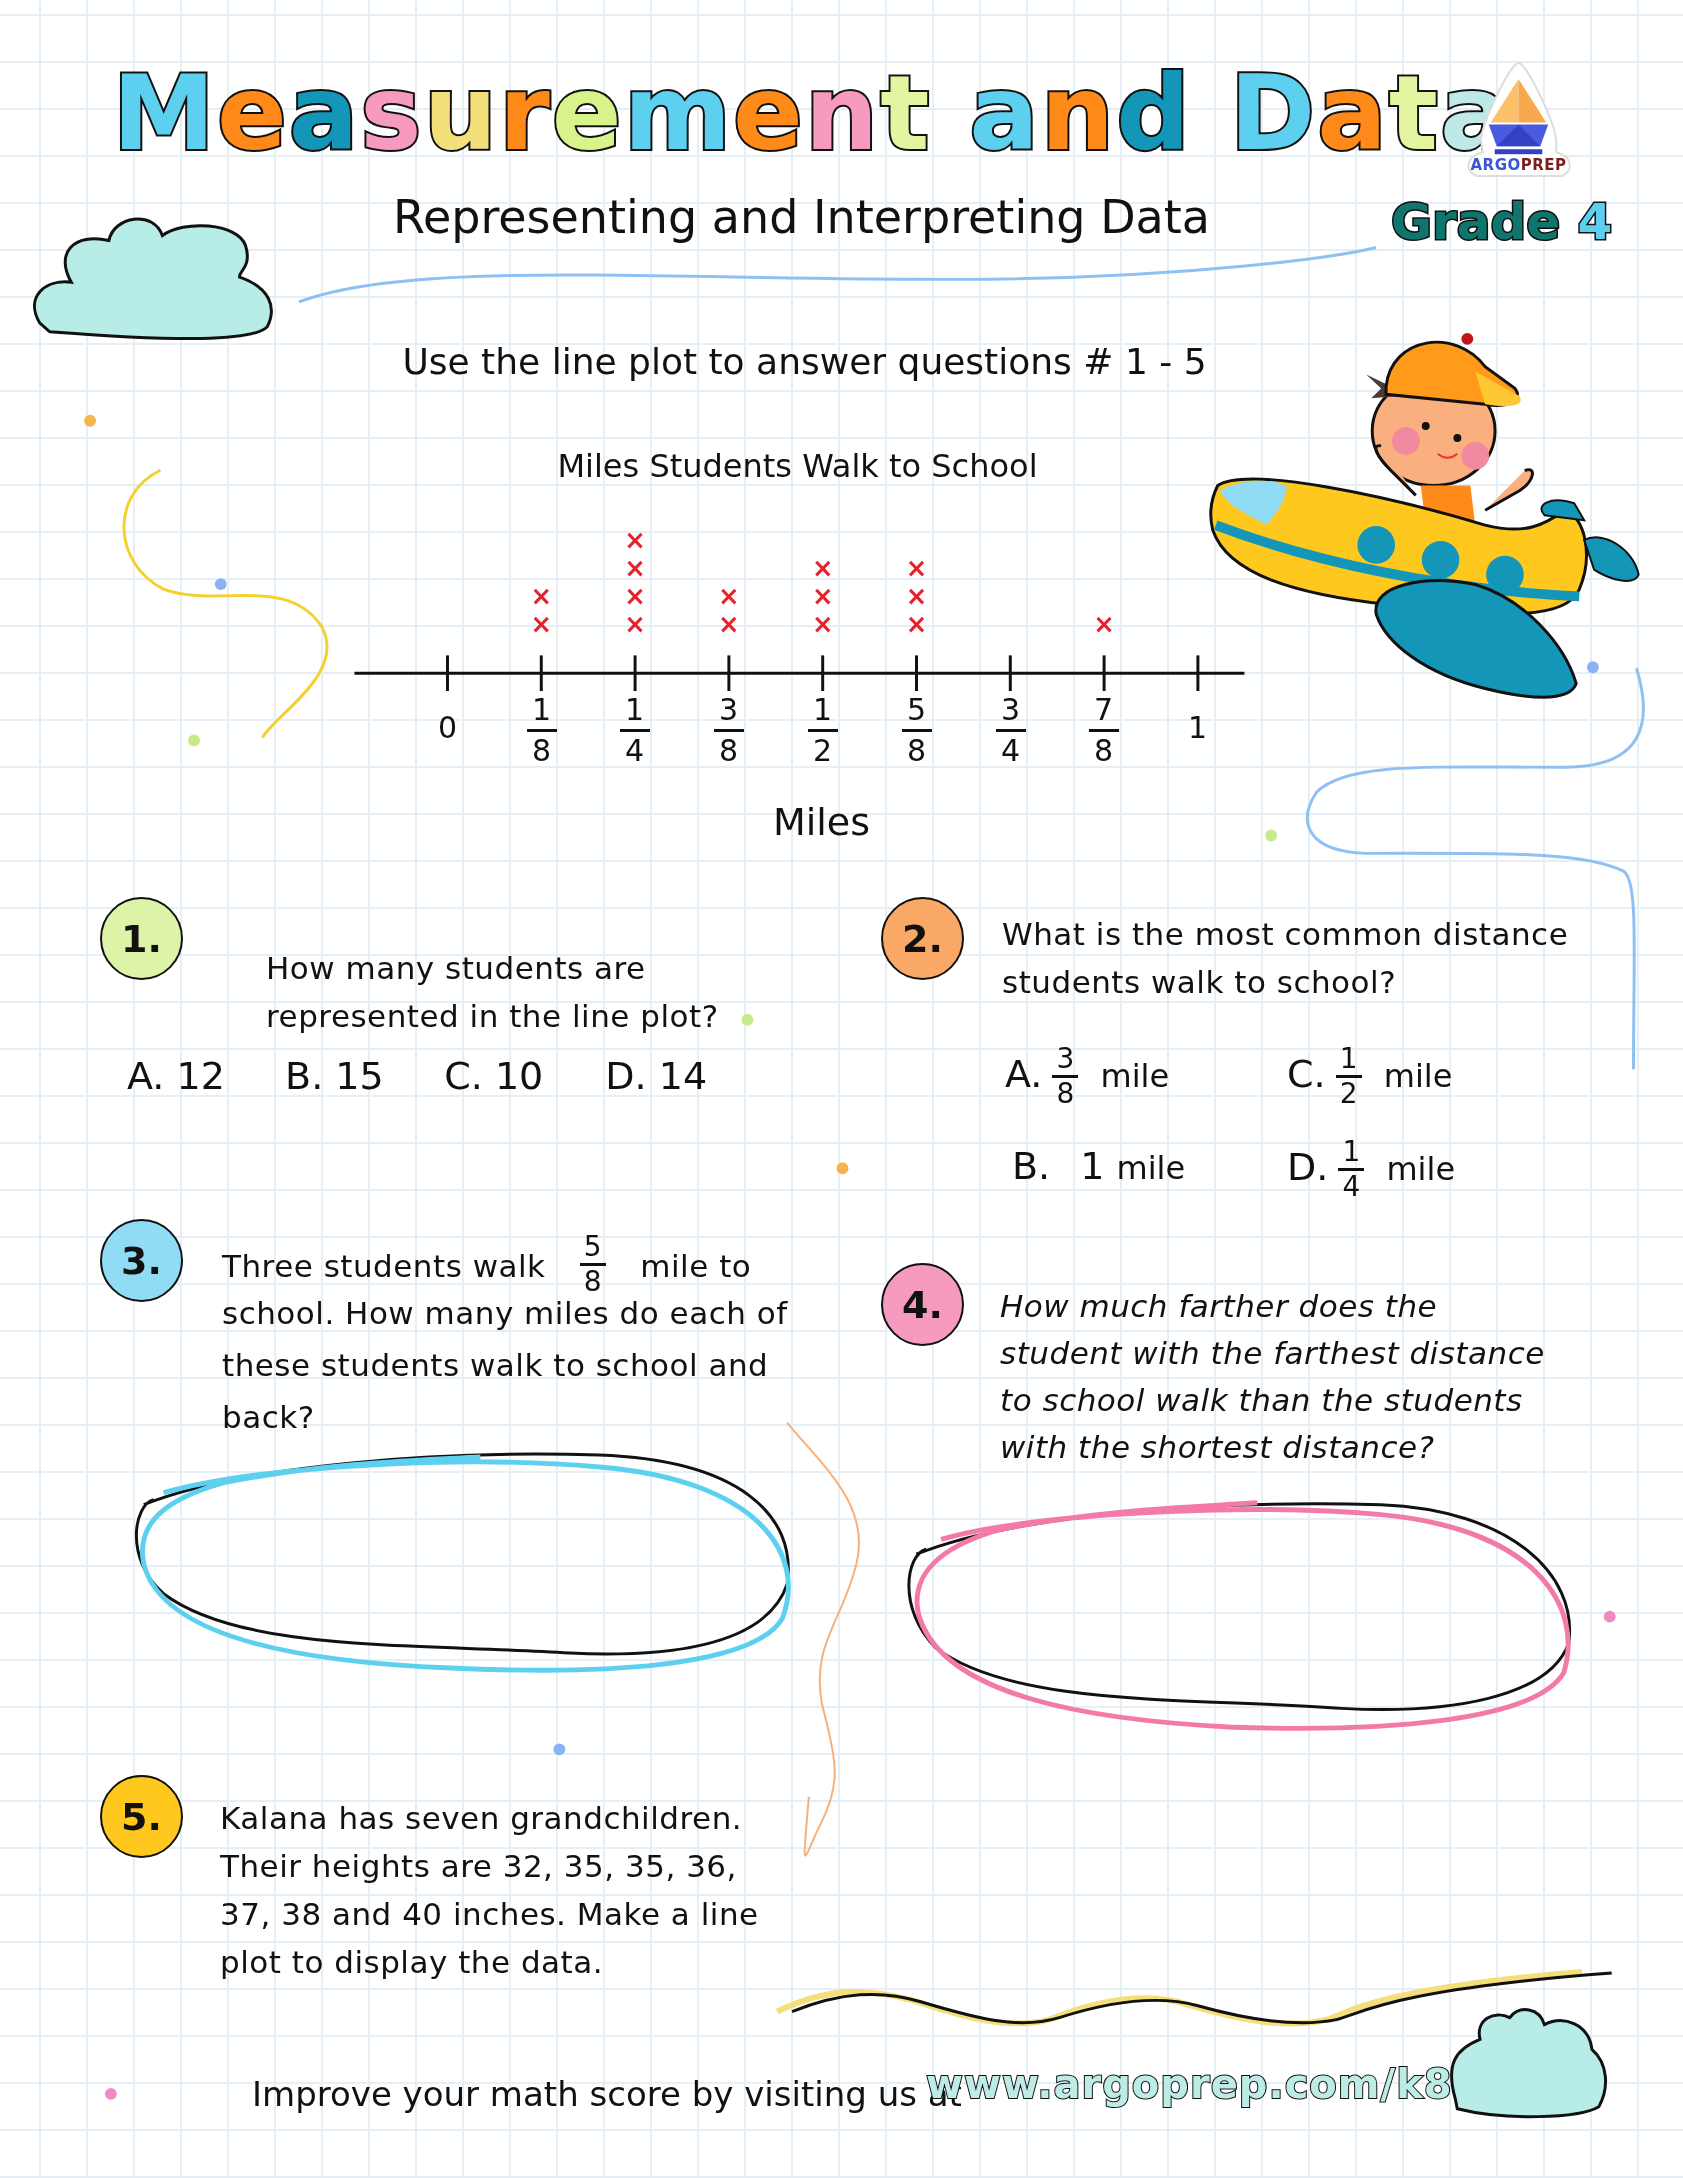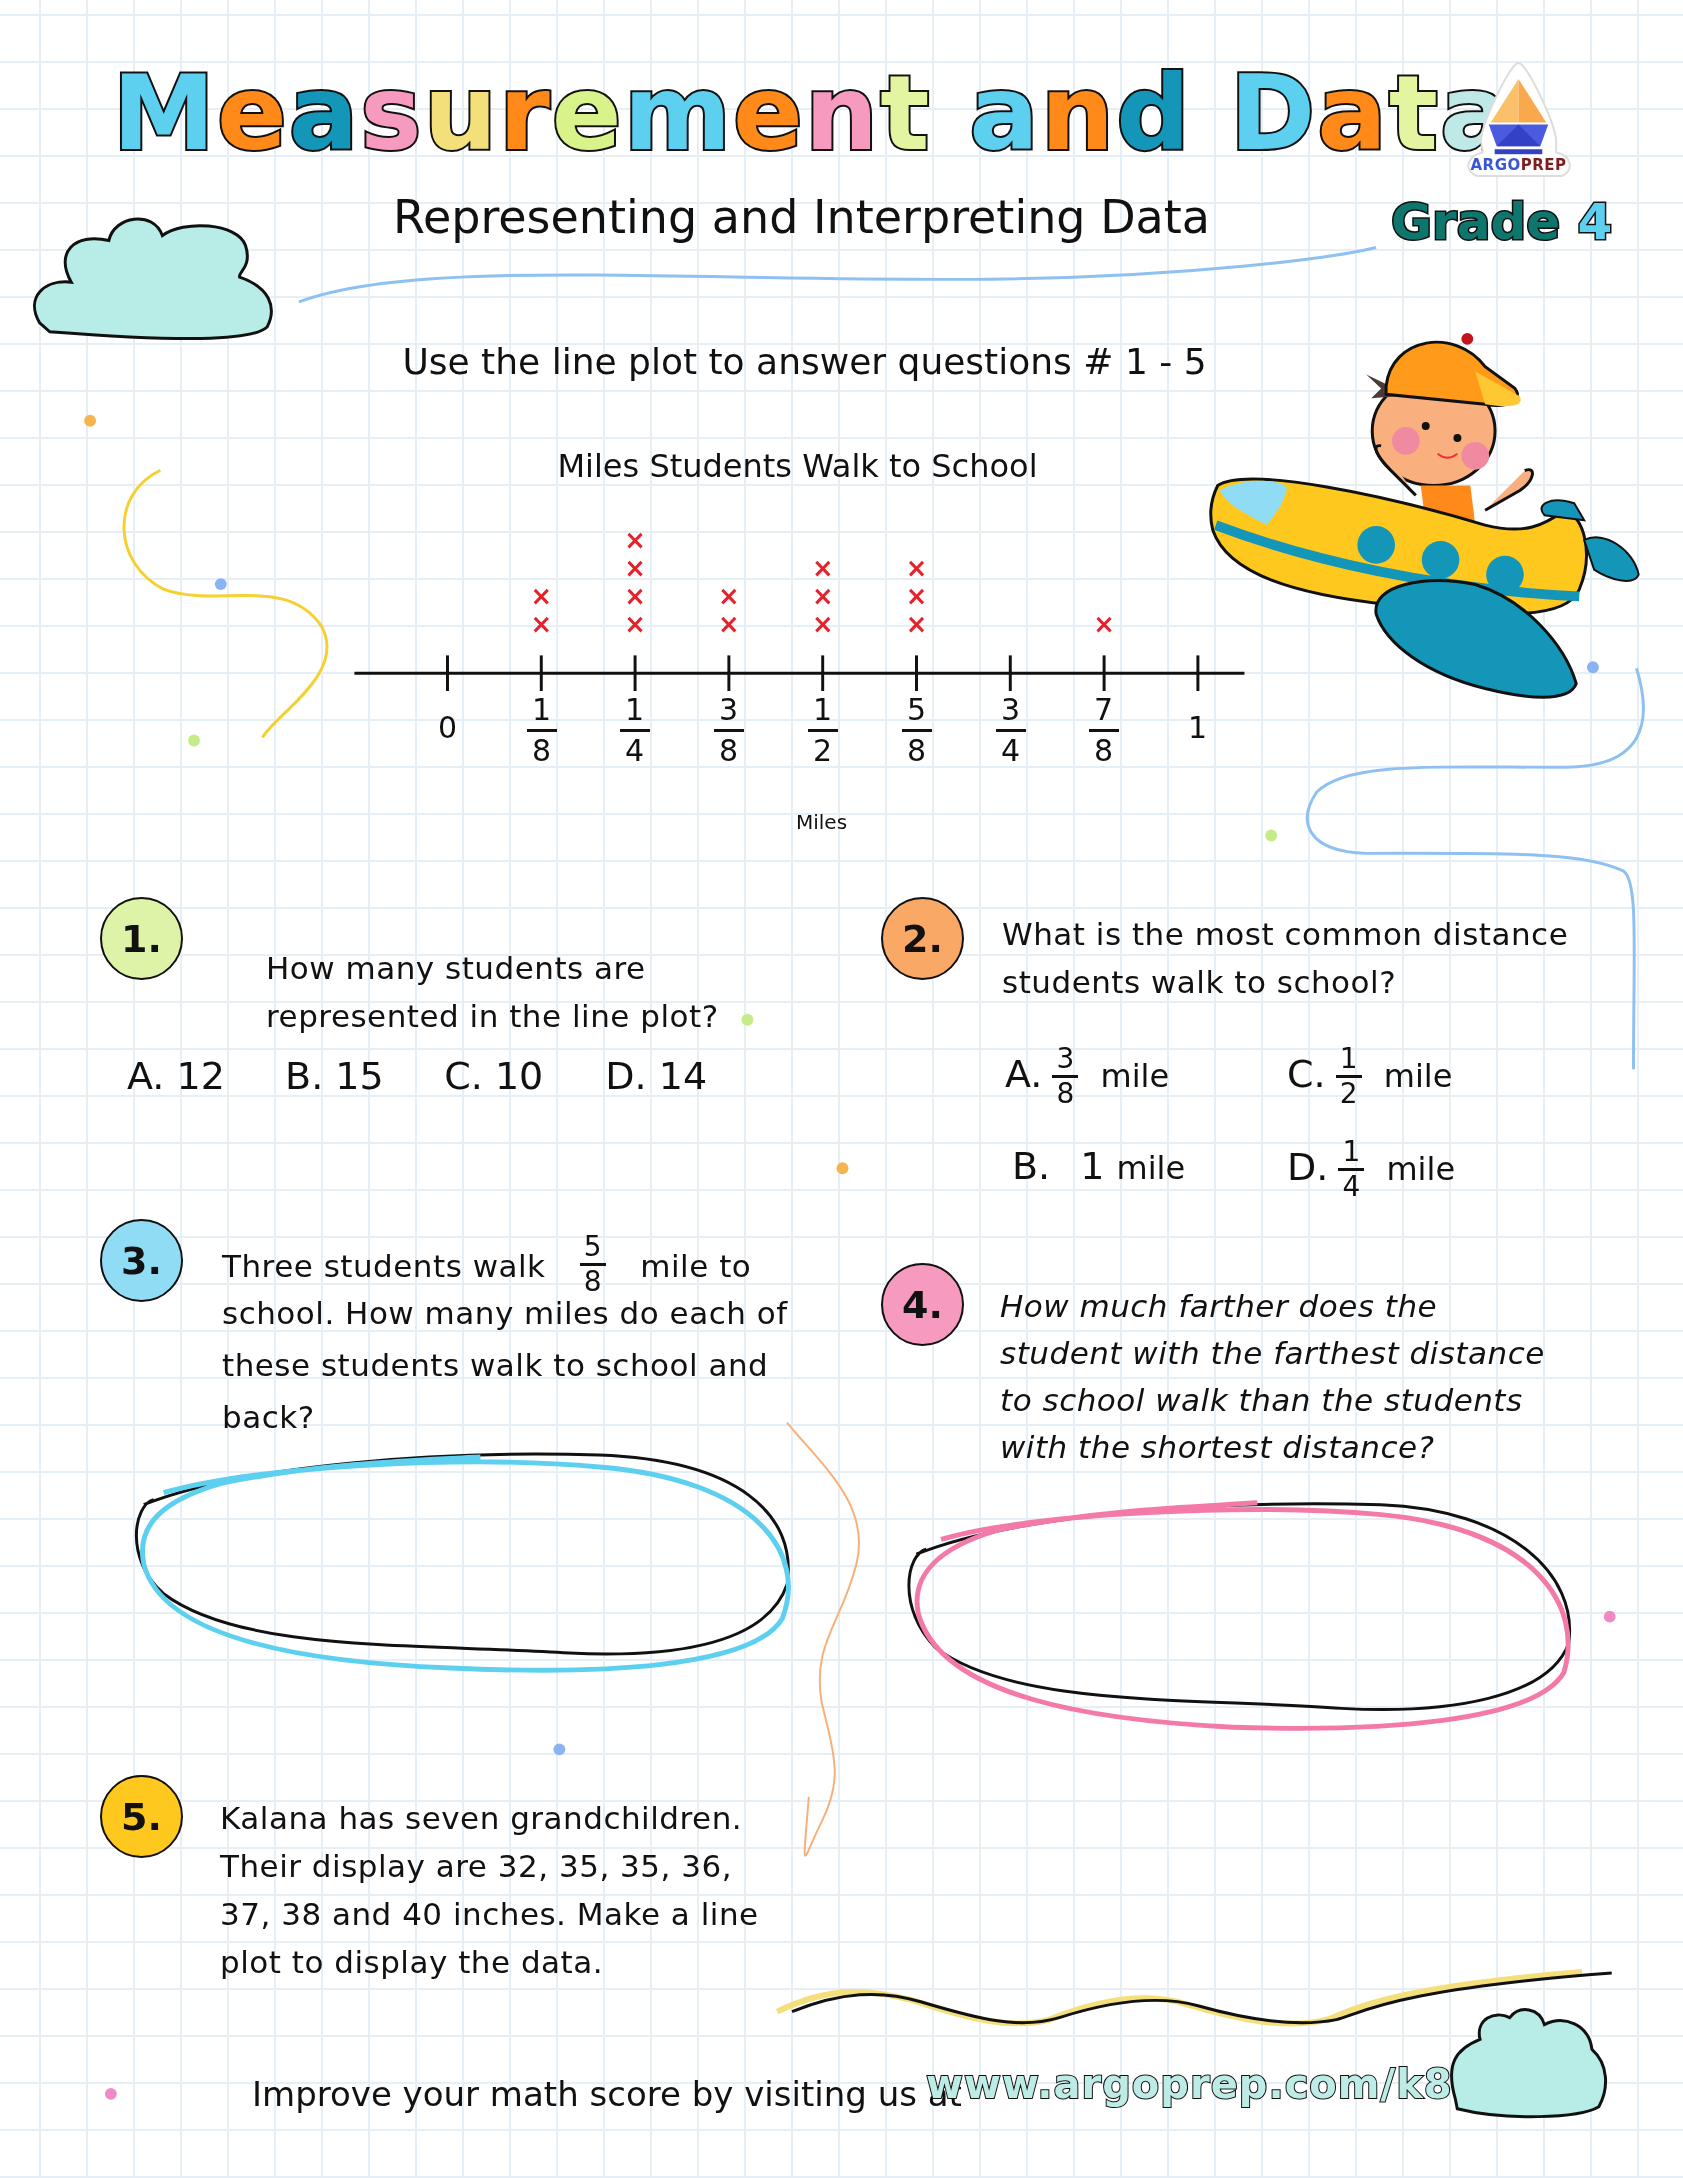--- a/index.html
+++ b/index.html
@@ -171,21 +171,21 @@
       <div style="width:30px;border-top:3px solid #111;margin:2px auto;"></div>
       <div>4</div>
     </div>
     <div class="abs" style="left: 1074px; width: 59px; text-align: center; font-size: 30px; line-height: 34px; top: 693px;">
       <div>7</div>
       <div style="width:30px;border-top:3px solid #111;margin:2px auto;"></div>
       <div>8</div>
     </div>
     <div class="abs" style="left: 1168px; width: 59px; text-align: center; font-size: 30px; line-height: 34px; top: 711px;">1</div>
   </div>
-<div class="abs" style="left:752px;width:139px;top:800px;text-align:center;font-size:20px;line-height:44px;">Miles</div>
+<div class="abs" style="left:752px;width:139px;top:800px;text-align:center;font-size:38px;line-height:44px;">Miles</div>
 
 <div class="abs qnum" style="left:100px;top:897px;background:#dcf3a8;">1.</div>
 <div class="abs qtext" style="left:222px;top:944px;margin-left:44px;">
   <div>How many students are</div>
   <div>represented in the line plot?</div>
 </div>
 <div class="abs opt" style="left:127px;top:1051px;">
   <span style="display:inline-block;width:146px;">A. 12</span>
   <span style="display:inline-block;width:147px;">B. 15</span>
   <span style="display:inline-block;width:149px;">C. 10</span>
@@ -255,20 +255,20 @@
   <div>with the shortest distance?</div>
 </div>
 <svg width="693" height="257" style="left:896px;top:1485px;" viewBox="0 0 700 260">
   <path d="M20 70 C120 30 320 15 490 20 C620 25 690 90 680 160 C660 215 560 232 450 226 C300 215 120 225 40 165 C0 125 10 70 30 65" fill="none" stroke="#111" stroke-width="3"></path>
   <path d="M45 55 C140 28 360 18 490 30 C650 45 695 125 675 190 C645 240 490 250 340 245 C200 238 45 215 22 130 C14 90 45 62 105 45 C205 25 305 22 365 18" fill="none" stroke="#f37aa8" stroke-width="5"></path>
 </svg>
 
 <div class="abs qnum" style="left:100px;top:1775px;background:#ffc81e;">5.</div>
 <div class="abs qtext" style="left:220px;top:1794px;">
   <div>Kalana has seven grandchildren.</div>
-  <div>Their display are 32, 35, 35, 36,</div>
+  <div>Their heights are 32, 35, 35, 36,</div>
   <div>37, 38 and 40 inches. Make a line</div>
   <div>plot to display the data.</div>
 </div>
 
 <div class="abs footer">Improve your math score by visiting us at</div>
 <div class="abs url">www.argoprep.com/k8</div>
 
 
 </body></html>

